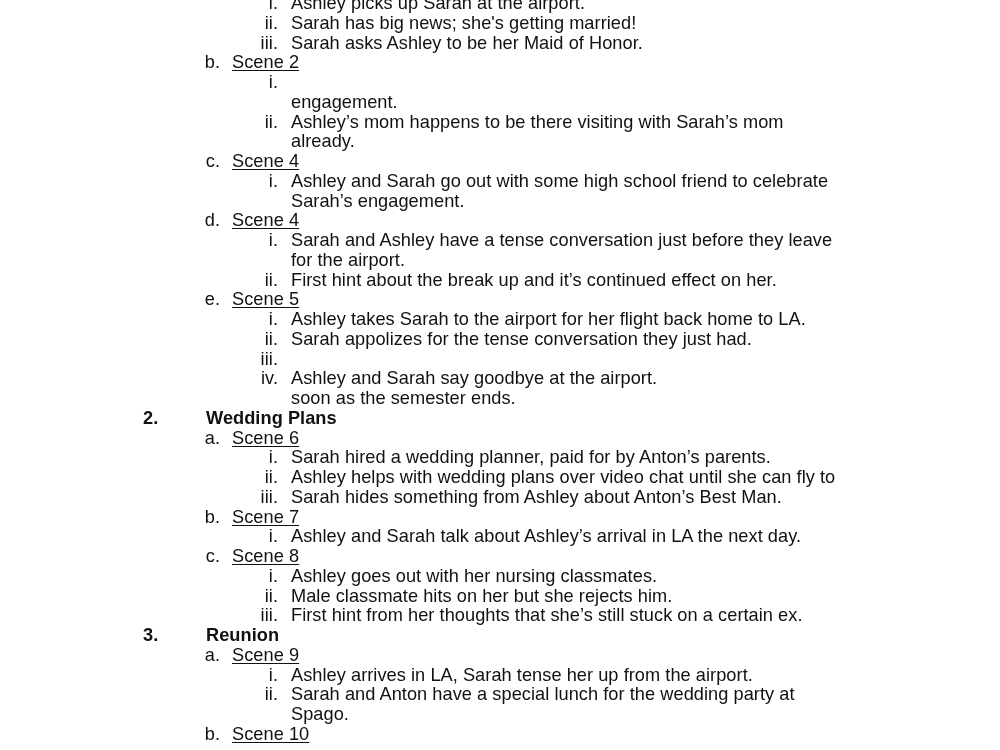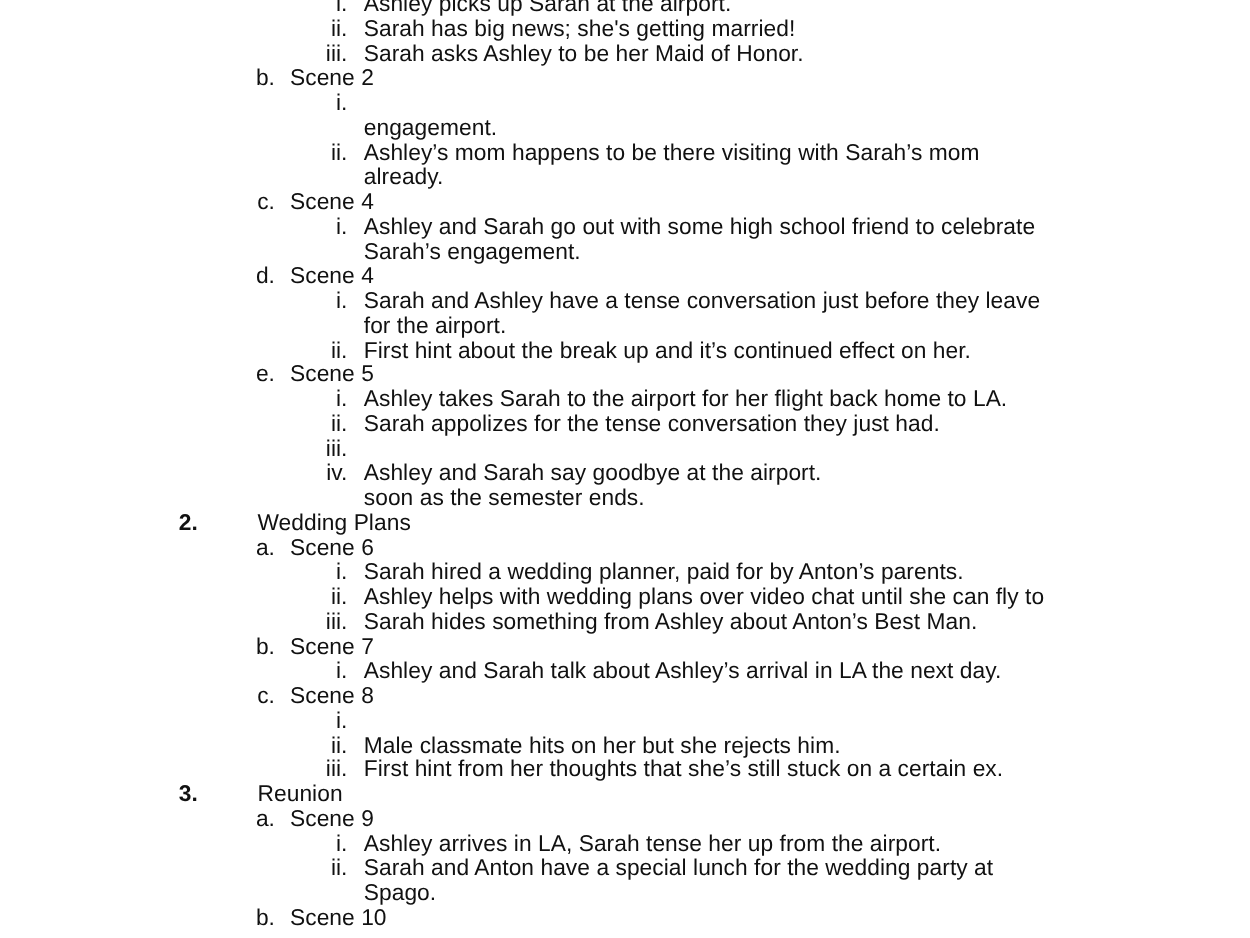--- a/index.html
+++ b/index.html
@@ -30,31 +30,32 @@
     letter-spacing: 0.05px;
   }
   .num {
     position: absolute;
     left: 143px;
     font-weight: bold;
   }
   .heading {
     position: absolute;
     left: 206px;
-    font-weight: normal;
+    font-weight: bold;
   }
   .letter {
     position: absolute;
     left: 196px;
     width: 24px;
     text-align: right;
   }
   .scene {
     position: absolute;
     left: 232px;
+    text-decoration: underline;
     text-underline-offset: 2px;
     text-decoration-thickness: 1px;
   }
   .roman {
     position: absolute;
     left: 240px;
     width: 38px;
     text-align: right;
   }
   .text {
@@ -179,20 +180,21 @@
     <span class="roman">i.</span>
     <span class="text">Ashley and Sarah talk about Ashley’s arrival in LA the next day.</span>
   </div>
 
   <div class="line">
     <span class="letter">c.</span>
     <span class="scene">Scene 8</span>
   </div>
   <div class="line">
     <span class="roman">i.</span>
+    <span class="text">Ashley goes out with her nursing classmates.</span>
   </div>
   <div class="line">
     <span class="roman">ii.</span>
     <span class="text">Male classmate hits on her but she rejects him.</span>
   </div>
   <div class="line">
     <span class="roman">iii.</span>
     <span class="text">First hint from her thoughts that she’s still stuck on a certain ex.</span>
   </div>
 

